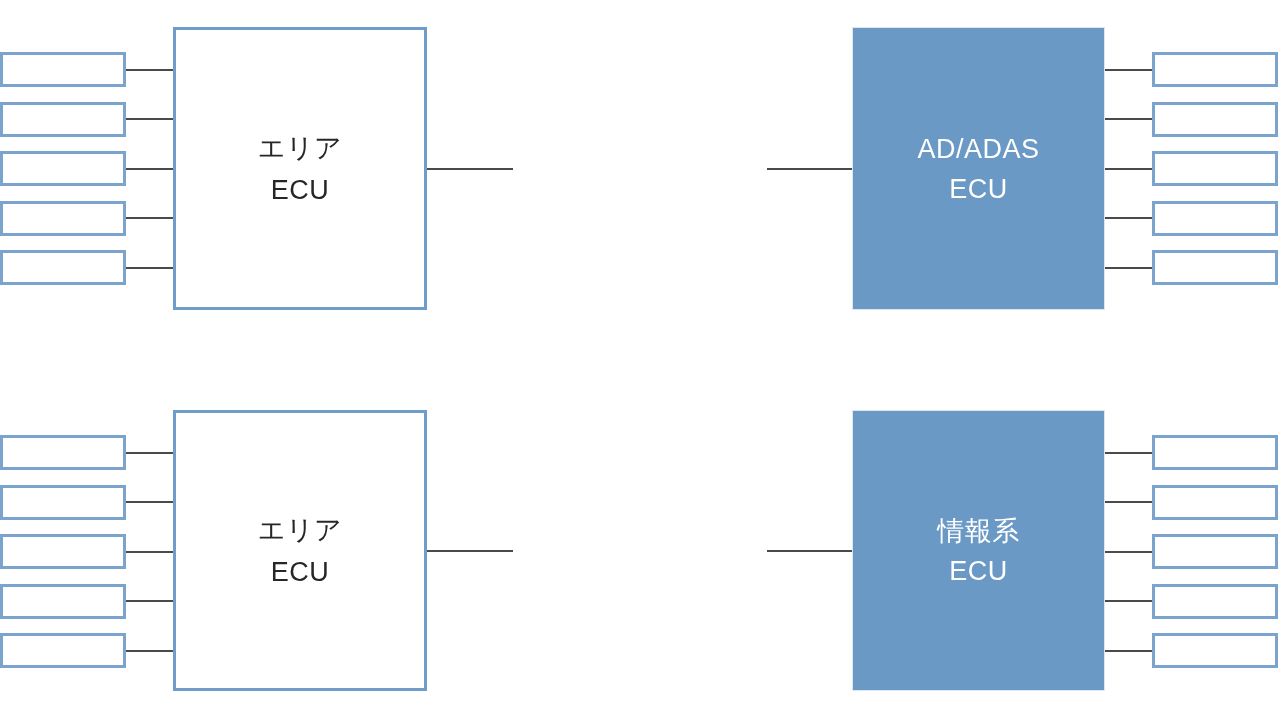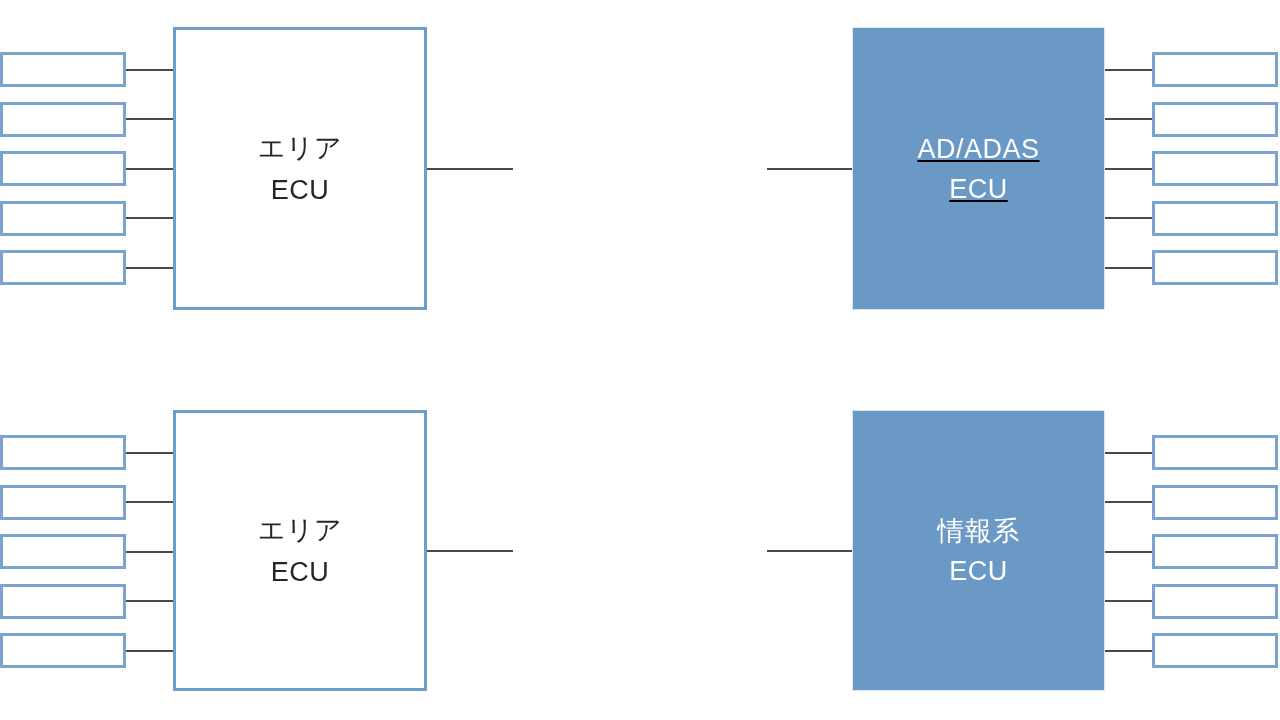--- a/index.html
+++ b/index.html
@@ -54,21 +54,21 @@
     <div class="label dark">エリア
 ECU</div>
   </div>
 
   <div class="node white" id="area-ecu-bottom" style="left:173px;top:410px;width:254px;height:281px;">
     <div class="label dark">エリア
 ECU</div>
   </div>
 
 
-  <div class="node blue" id="ad-adas-ecu" style="left:852px;top:27px;width:253px;height:283px;text-decoration:underline;">
+  <div class="node blue" id="ad-adas-ecu" style="left:852px;top:27px;width:253px;height:283px;">
     <div class="label light">AD/ADAS
 ECU</div>
   </div>
 
   <div class="node blue" id="info-ecu" style="left:852px;top:410px;width:253px;height:281px;">
     <div class="label light">情報系
 ECU</div>
   </div>
 
 <div class="peripheral" style="left: 0px; top: 52px;"></div>

